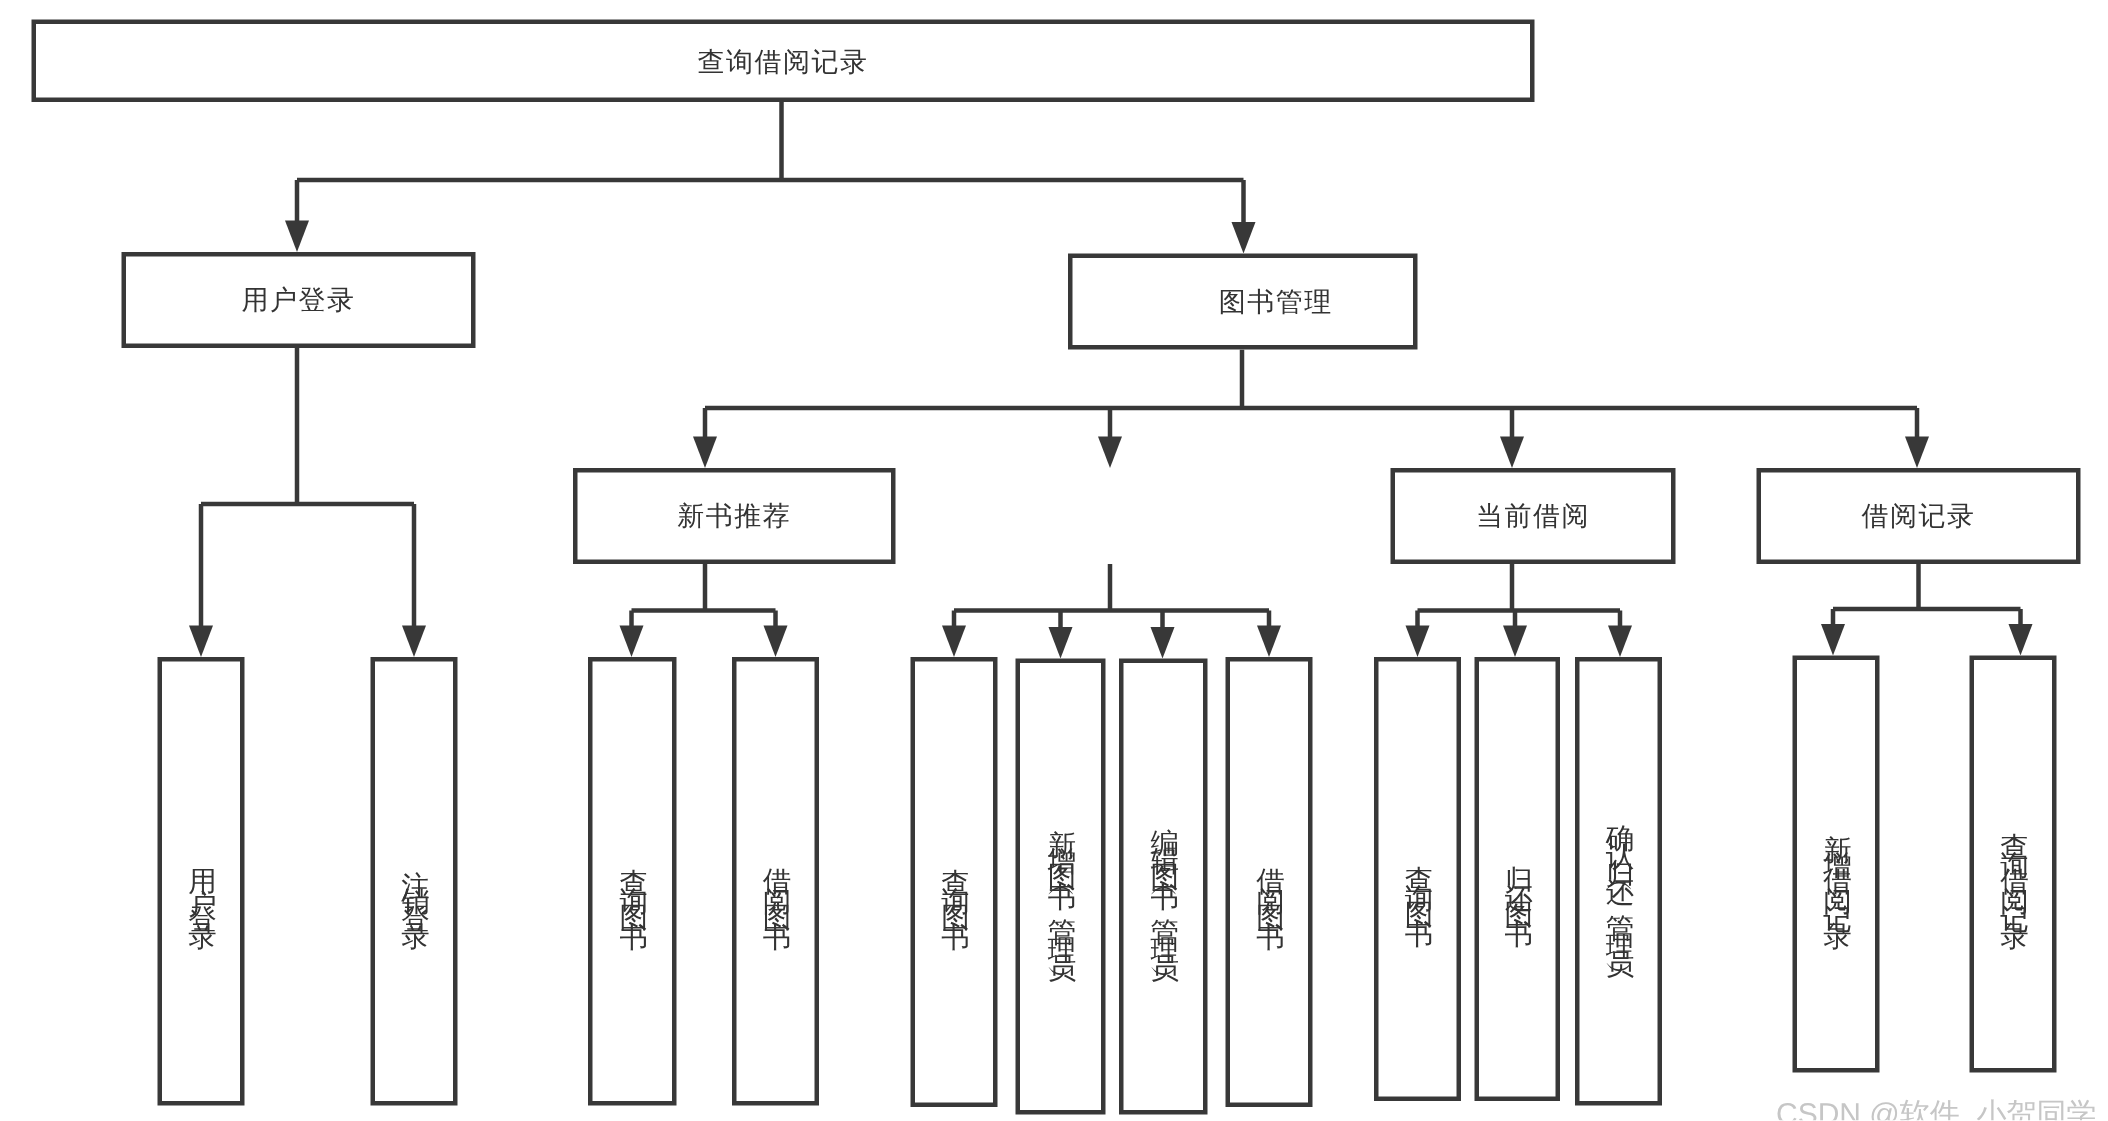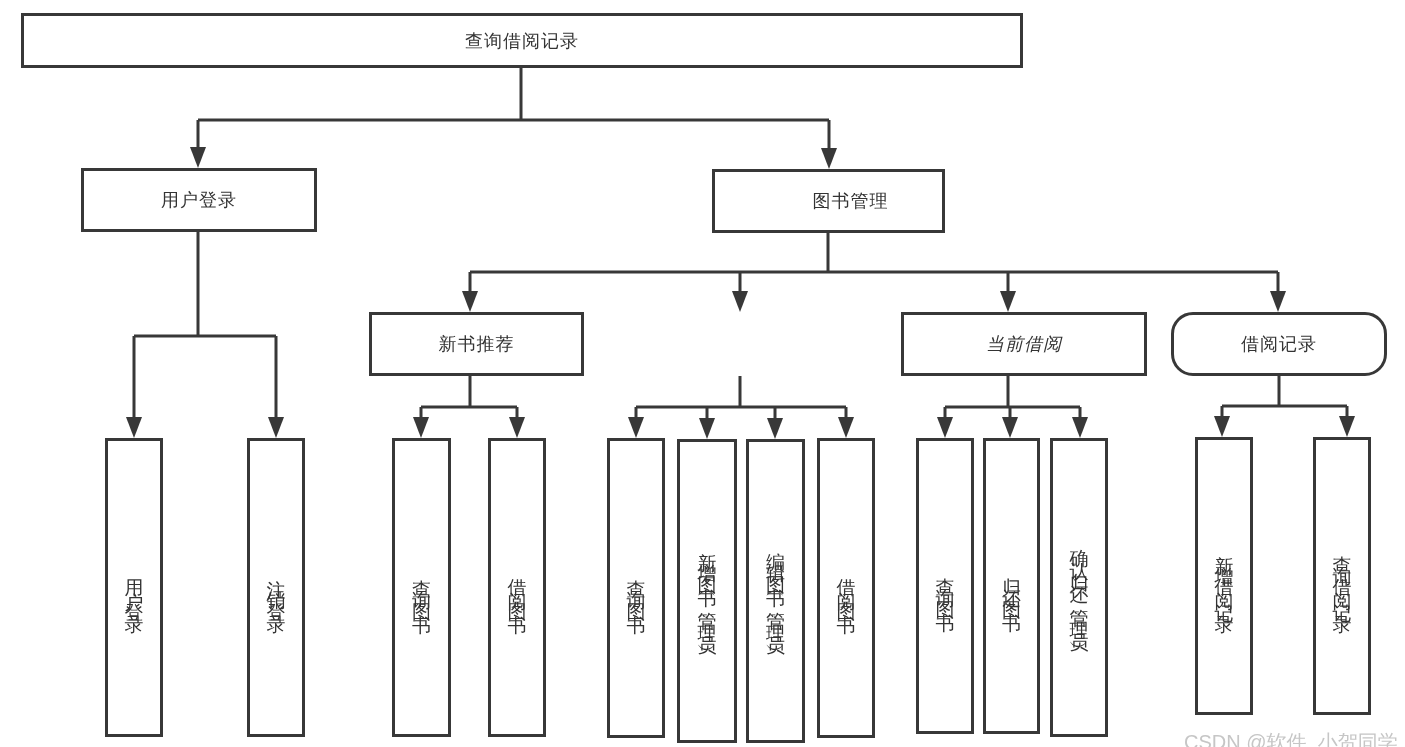--- a/index.html
+++ b/index.html
@@ -105,27 +105,27 @@
     <span>查询借阅记录</span>
   </div>
 
   <div class="hnode" style="left:81px; top:168px; width:236px; height:64px;">
     <span>用户登录</span>
   </div>
   <div class="hnode" style="left:712px; top:169px; width:233px; height:64px;padding-left:44px;">
     <span>图书管理</span>
   </div>
 
-  <div class="hnode" style="left:369px; top:312px; width:215px; height:64px;">
+  <div class="hnode" style="left:382px; top:312px; width:215px; height:64px;">
     <span>新书推荐</span>
   </div>
-  <div class="hnode" style="left:901px; top:312px; width:246px; height:64px;font-style:italic;">
+  <div class="hnode" style="left:927px; top:312px; width:190px; height:64px;">
     <span>当前借阅</span>
   </div>
-  <div class="hnode" style="left:1171px; top:312px; width:216px; height:64px;border-radius:22px;">
+  <div class="hnode" style="left:1171px; top:312px; width:216px; height:64px;">
     <span>借阅记录</span>
   </div>
 
   <div class="vnode" style="left:105px; top:438px; width:58px; height:299px;">
     <span>用户登录</span>
   </div>
   <div class="vnode" style="left:247px; top:438px; width:58px; height:299px;">
     <span>注销登录</span>
   </div>
 

